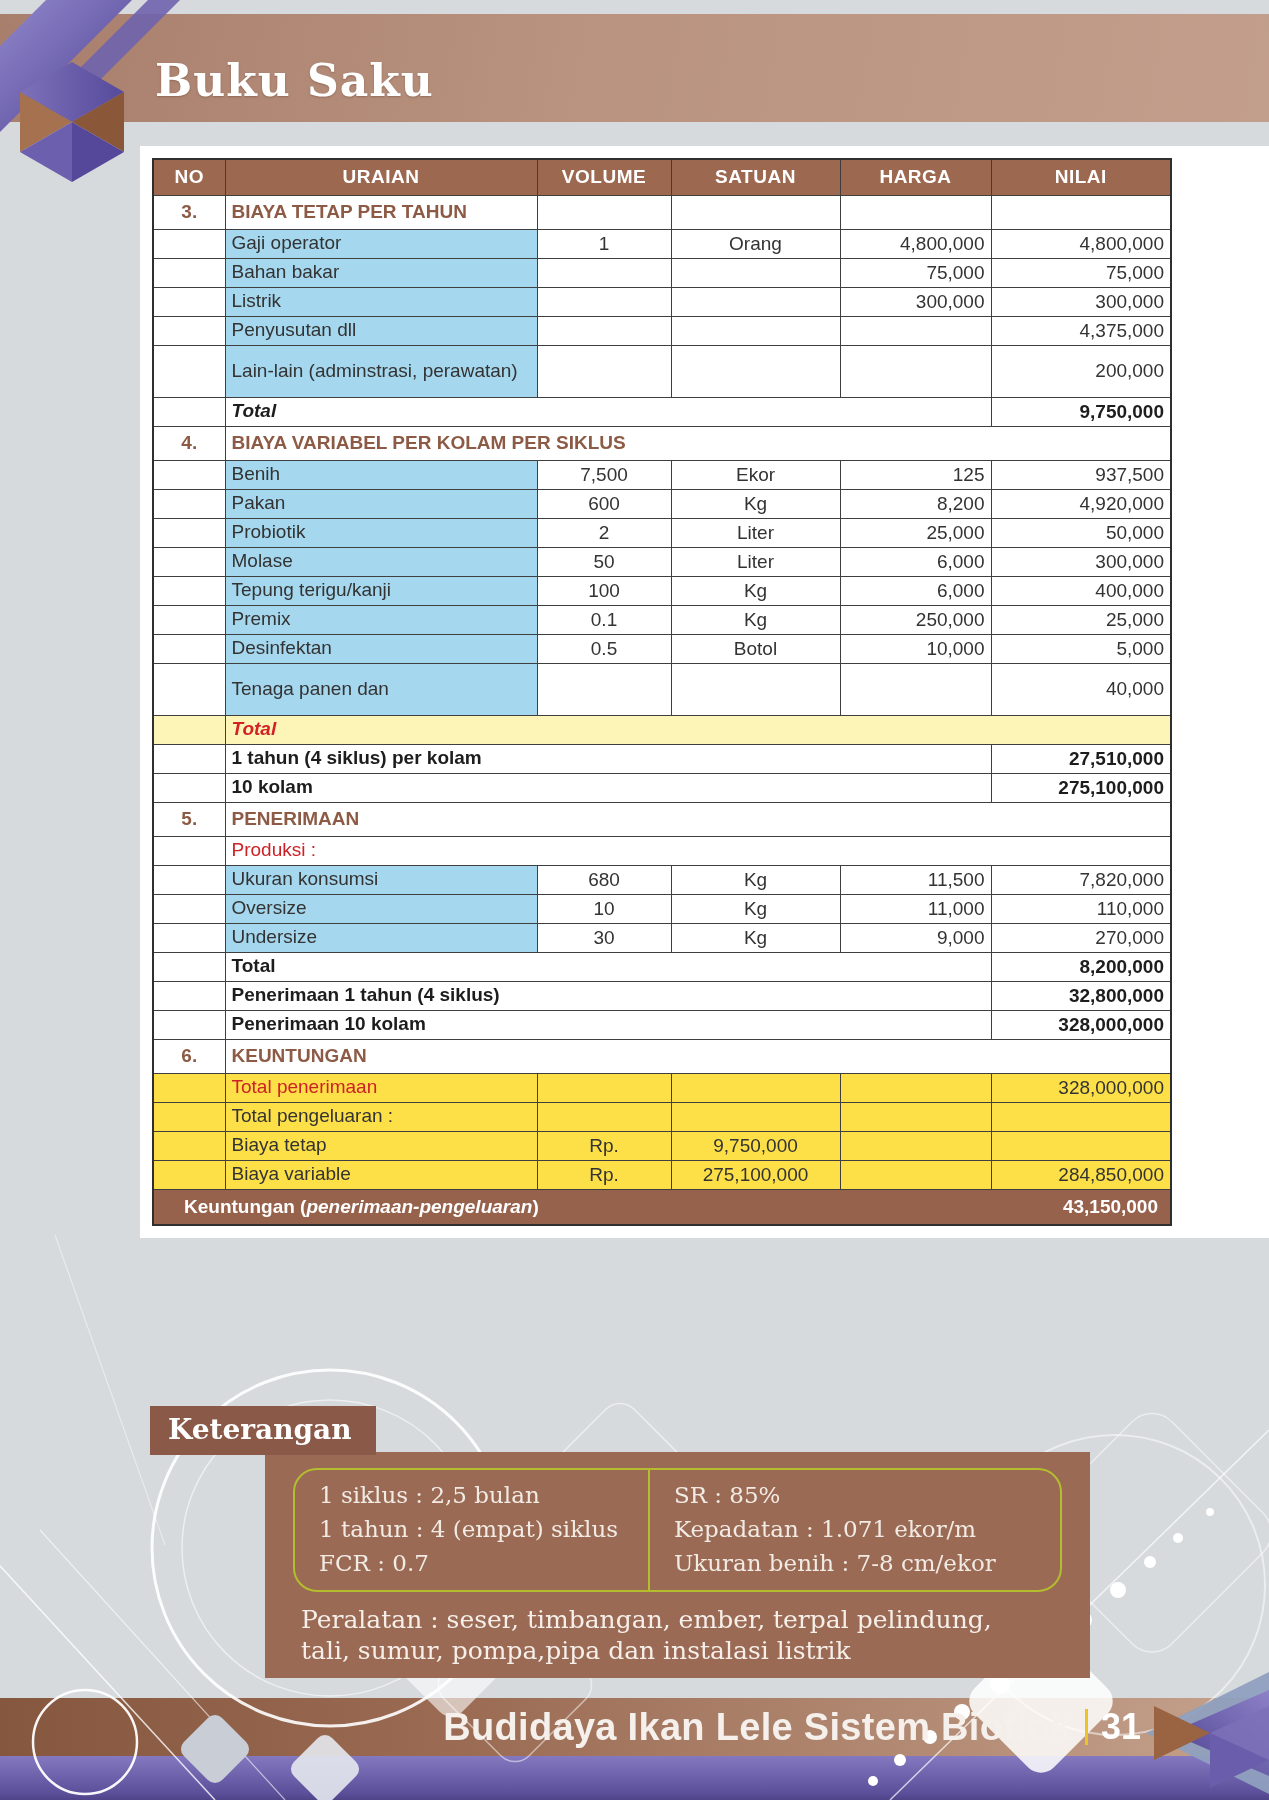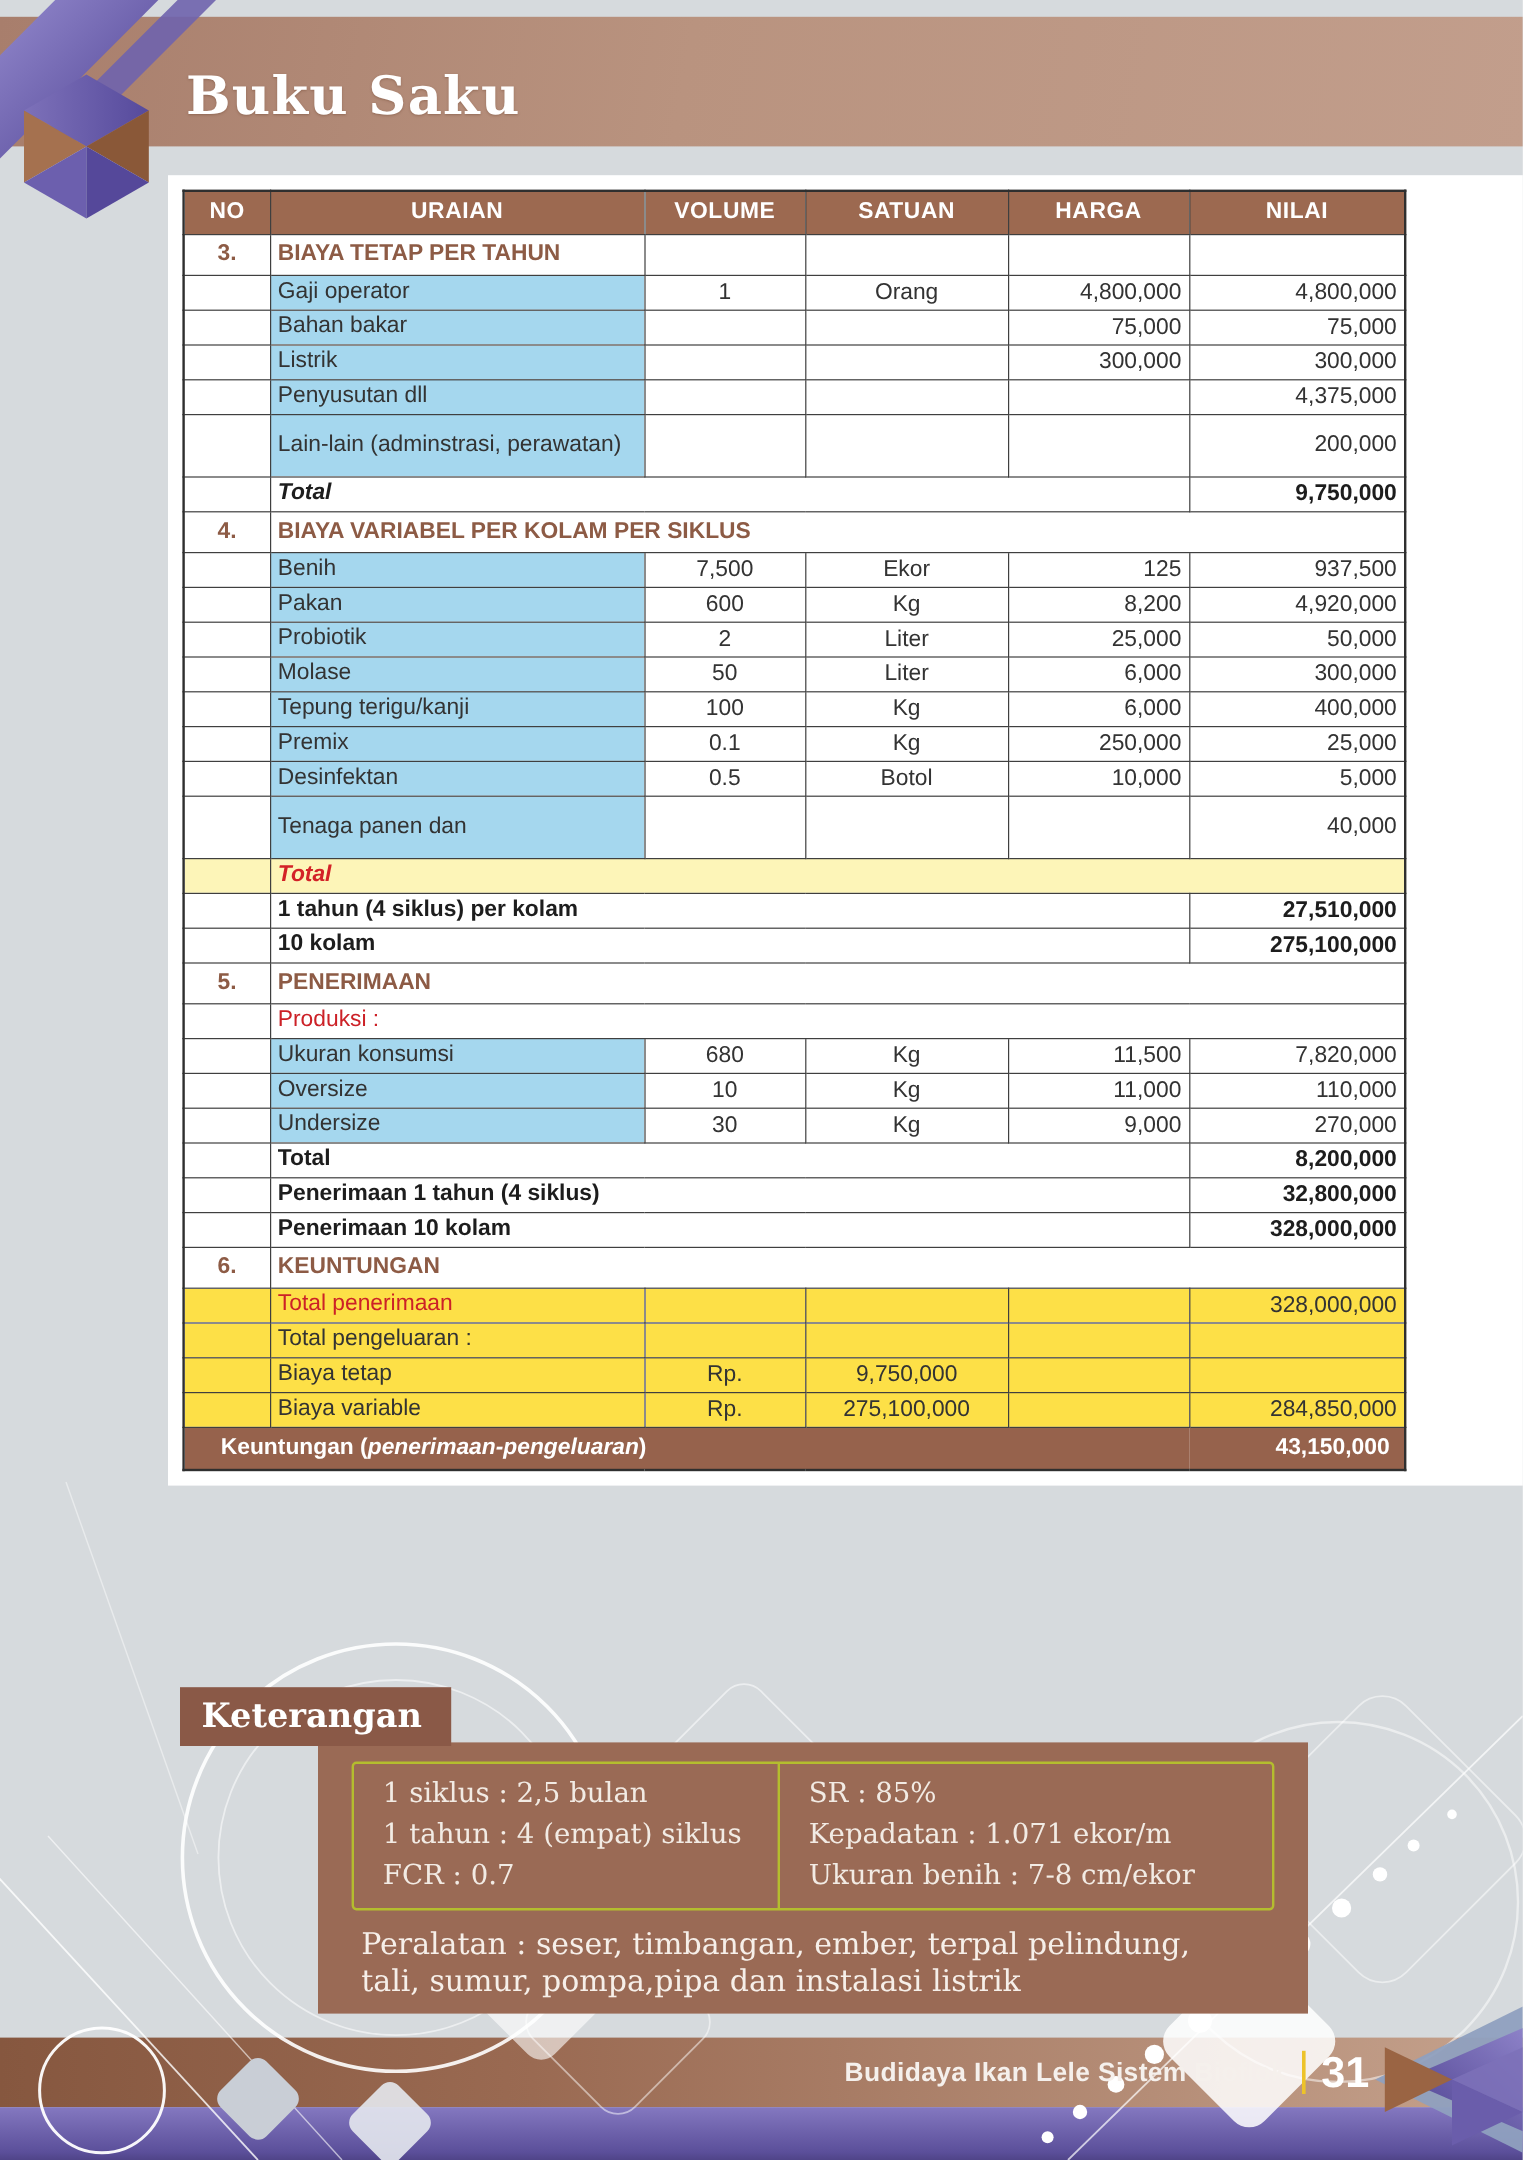--- a/index.html
+++ b/index.html
@@ -50,36 +50,36 @@
   tr.grand .g-v{text-align:right;padding-right:12px;border-left:none;}
   tr.grand .g-l .it{font-style:italic;}
   tr .c-ur{line-height:1.18;}
 
   
   .ket-label{position:absolute;left:150px;top:1406px;z-index:4;background:#8a5947;
       color:#ffffff;font-family:"DejaVu Serif",serif;font-weight:bold;font-size:28px;
       padding:7px 24px 9px 18px;}
   .ket-panel{position:absolute;left:265px;top:1452px;width:825px;z-index:3;
       background:#9a6a55;box-sizing:border-box;padding:16px 28px 12px 28px;}
-  .ket-box{border:2px solid #b4bd2e;border-radius:4px;display:flex;
+  .ket-box{border:2px solid #b4bd2e;border-radius:24px;display:flex;
       font-family:"DejaVu Serif",serif;font-size:23px;color:#f2ebe4;}
   .ket-col{padding:8px 0 10px 24px;line-height:34px;width:46%;}
   .ket-col.right{width:54%;border-left:2px solid #b4bd2e;}
   .ket-equip{margin:12px 0 0 8px;width:742px;font-family:"DejaVu Serif",serif;
       font-size:25px;line-height:31px;color:#f6efe9;}
 
   
   .footer-bar{position:absolute;left:0;top:1698px;width:1269px;height:58px;z-index:1;
       background:linear-gradient(90deg,#86573f 0%,#9a6a52 35%,#c5a28d 100%);}
   .footer-purple{position:absolute;left:0;top:1756px;width:1269px;height:44px;z-index:1;
       background:linear-gradient(180deg,#8478c0 0%,#5b4f9a 85%,#4f4488 100%);}
   .footer-content{position:absolute;left:0;top:1698px;width:1269px;height:58px;z-index:4;
       display:flex;align-items:center;justify-content:flex-end;padding-right:128px;
       box-sizing:border-box;gap:13px;}
-  .footer-title{font-size:22px;font-weight:bold;color:#f5f0ec;letter-spacing:.3px;}
+  .footer-title{font-size:38px;font-weight:bold;color:#f5f0ec;letter-spacing:.3px;}
   .footer-sep{width:3px;height:36px;background:#edc32a;}
   .footer-page{font-size:36px;font-weight:bold;color:#ffffff;}
   .footer-logo{position:absolute;left:1098px;top:1668px;z-index:4;}
 </style>
 </head>
 <body>
 
 <div class="page">
 
   <div class="banner">

